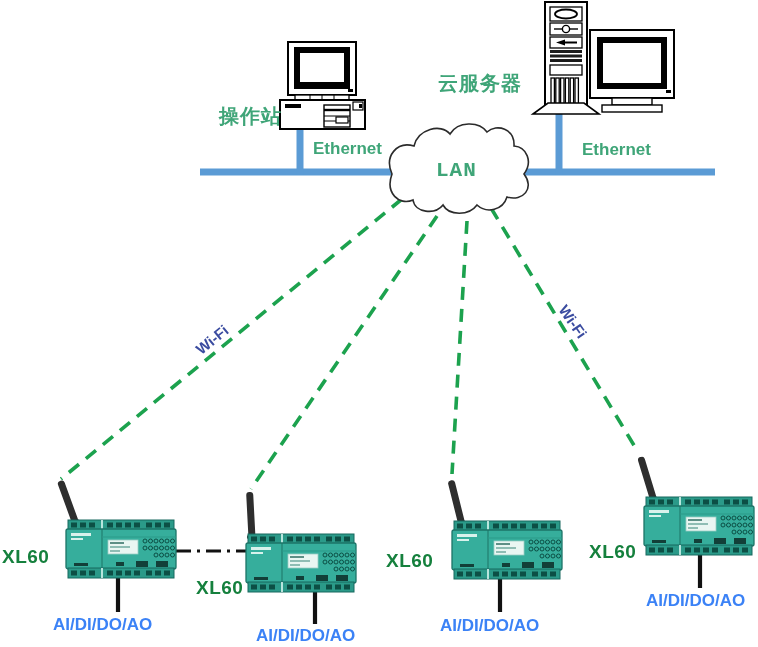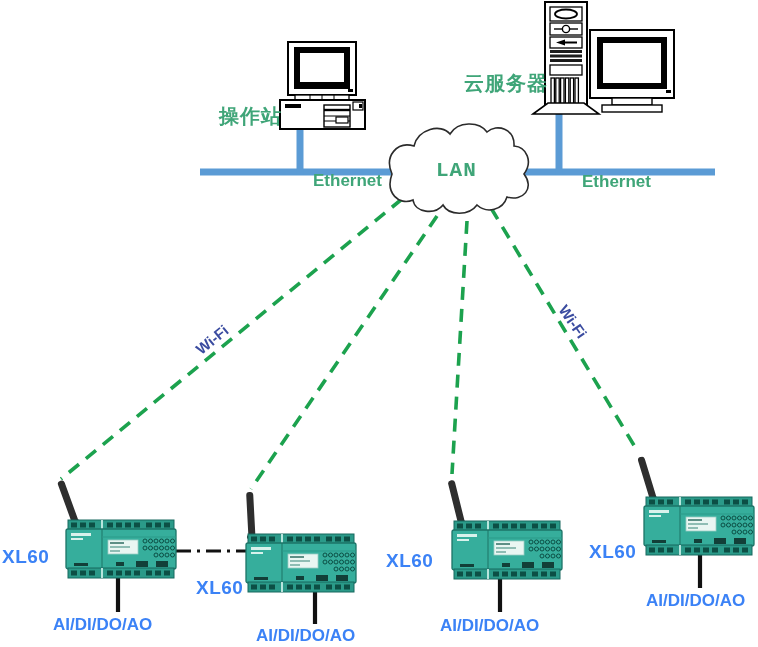--- a/index.html
+++ b/index.html
@@ -4,26 +4,26 @@
 <style>
   html,body{margin:0;padding:0;background:#ffffff;}
   #canvas{
     position:relative;width:758px;height:647px;background:#ffffff;
     font-family:"Liberation Sans","DejaVu Sans",sans-serif;overflow:hidden;
   }
   #diagram-svg{position:absolute;left:0;top:0;}
   .lbl{position:absolute;white-space:nowrap;font-weight:bold;}
   .green{color:#3FA578;}
   .cn{font-size:20px;letter-spacing:1px;}
-  .eth{font-size:17px;margin-top:32px;}
+  .eth{font-size:17px;}
   .lan{font-size:21px;letter-spacing:1px;}
   .wifi{font-size:15px;color:#3B4CA0;font-weight:bold;width:70px;text-align:center;}
   .wifi-l{transform:rotate(-39deg);}
   .wifi-r{transform:rotate(55deg);}
-  .model{font-size:19px;color:#3b82f6;letter-spacing:0.5px;}
+  .model{font-size:19px;color:#15803d;letter-spacing:0.5px;}
   .io{font-size:17px;color:#3b82f6;}
 </style>
 </head>
 <body>
 
 <div id="canvas">
 
 <svg id="diagram-svg" width="758" height="647" viewBox="0 0 758 647">
   <defs>
 
@@ -220,21 +220,21 @@
     <g transform="translate(654,501) rotate(-17)">
           <use href="#antenna"></use>
         </g>
     <g transform="translate(644,497)">
           <use href="#xl60-body"></use>
         </g>
   </g>
 </svg>
 
 <div class="lbl green cn" style="left:219px;top:103px;text-align:center;">操作站</div>
-<div class="lbl green cn" style="left:464px;top:70px;">云服务器</div>
+<div class="lbl green cn" style="left:438px;top:70px;">云服务器</div>
 <div class="lbl green eth" style="left:313px;top:139px;">Ethernet</div>
 <div class="lbl green eth" style="left:582px;top:140px;">Ethernet</div>
 <div class="lbl green lan" style="left:436px;top:159px;font-family:Liberation Mono, monospace;">LAN</div>
 <div class="lbl wifi wifi-l" style="left:177px;top:331px;">Wi-Fi</div>
 <div class="lbl wifi wifi-r" style="left:538px;top:313px;">Wi-Fi</div>
 
 <div class="lbl model" style="left:2px;top:546px;">XL60</div>
 <div class="lbl model" style="left:196px;top:577px;">XL60</div>
 <div class="lbl model" style="left:386px;top:550px;">XL60</div>
 <div class="lbl model" style="left:589px;top:541px;">XL60</div>

